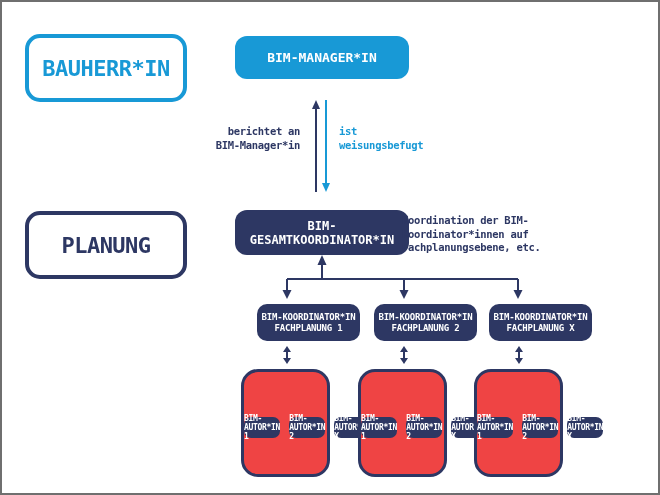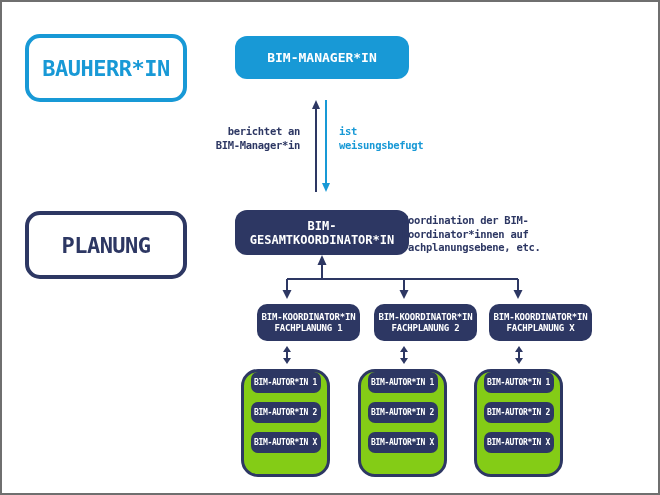--- a/index.html
+++ b/index.html
@@ -37,23 +37,23 @@
   .node.k2{left:350px;}
   .node.k3{left:465px;}
   
   .note{position:absolute;font-weight:bold;font-size:10.5px;line-height:13.5px;letter-spacing:-0.3px;}
   .note.cyan-t{color:var(--cyan);}
   .note.navy-t{color:var(--navy);}
   .note.right{text-align:right;}
   
   .agroup{
     position:absolute;top:367px;width:89px;height:108px;box-sizing:border-box;
-    border:3px solid var(--navy);border-radius:17px;background:#84cc16;
-    display:flex;flex-direction:column;align-items:center;
-    gap:9px;
+    border:3px solid var(--navy);border-radius:17px;background:#ef4444;
+    display:flex;flex-direction:row;align-items:center;
+    padding-top:9px;gap:9px;
   }
   .agroup.g1{left:239px;}
   .agroup.g2{left:356px;}
   .agroup.g3{left:472px;}
   .chip{
     width:70px;height:21px;background:var(--navy);border-radius:7px;
     color:#fff;font-weight:bold;font-size:8px;letter-spacing:-0.3px;
     display:flex;align-items:center;justify-content:center;
   }
   svg{position:absolute;overflow:visible;}

